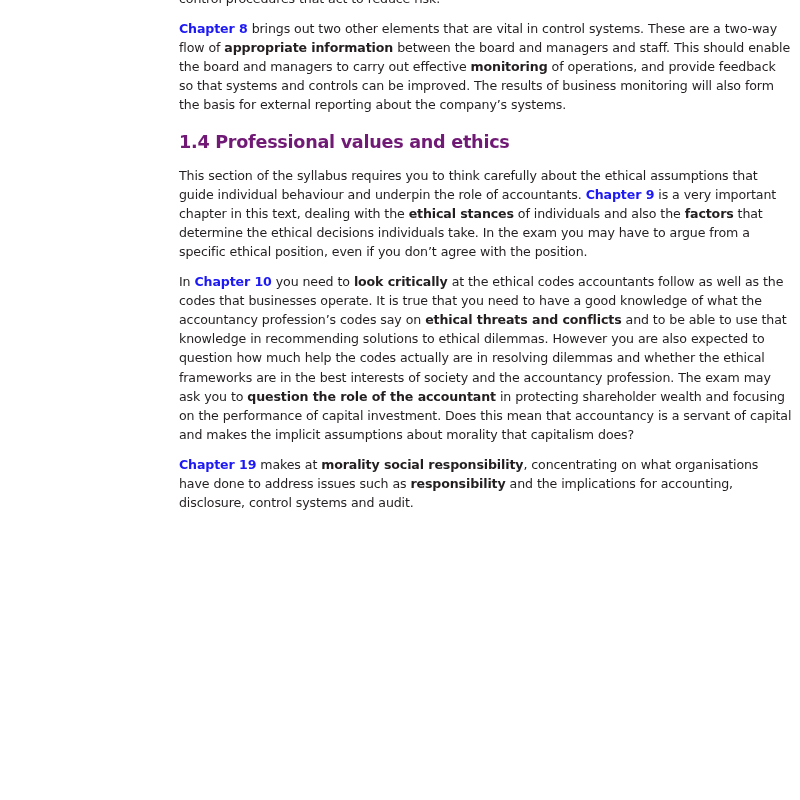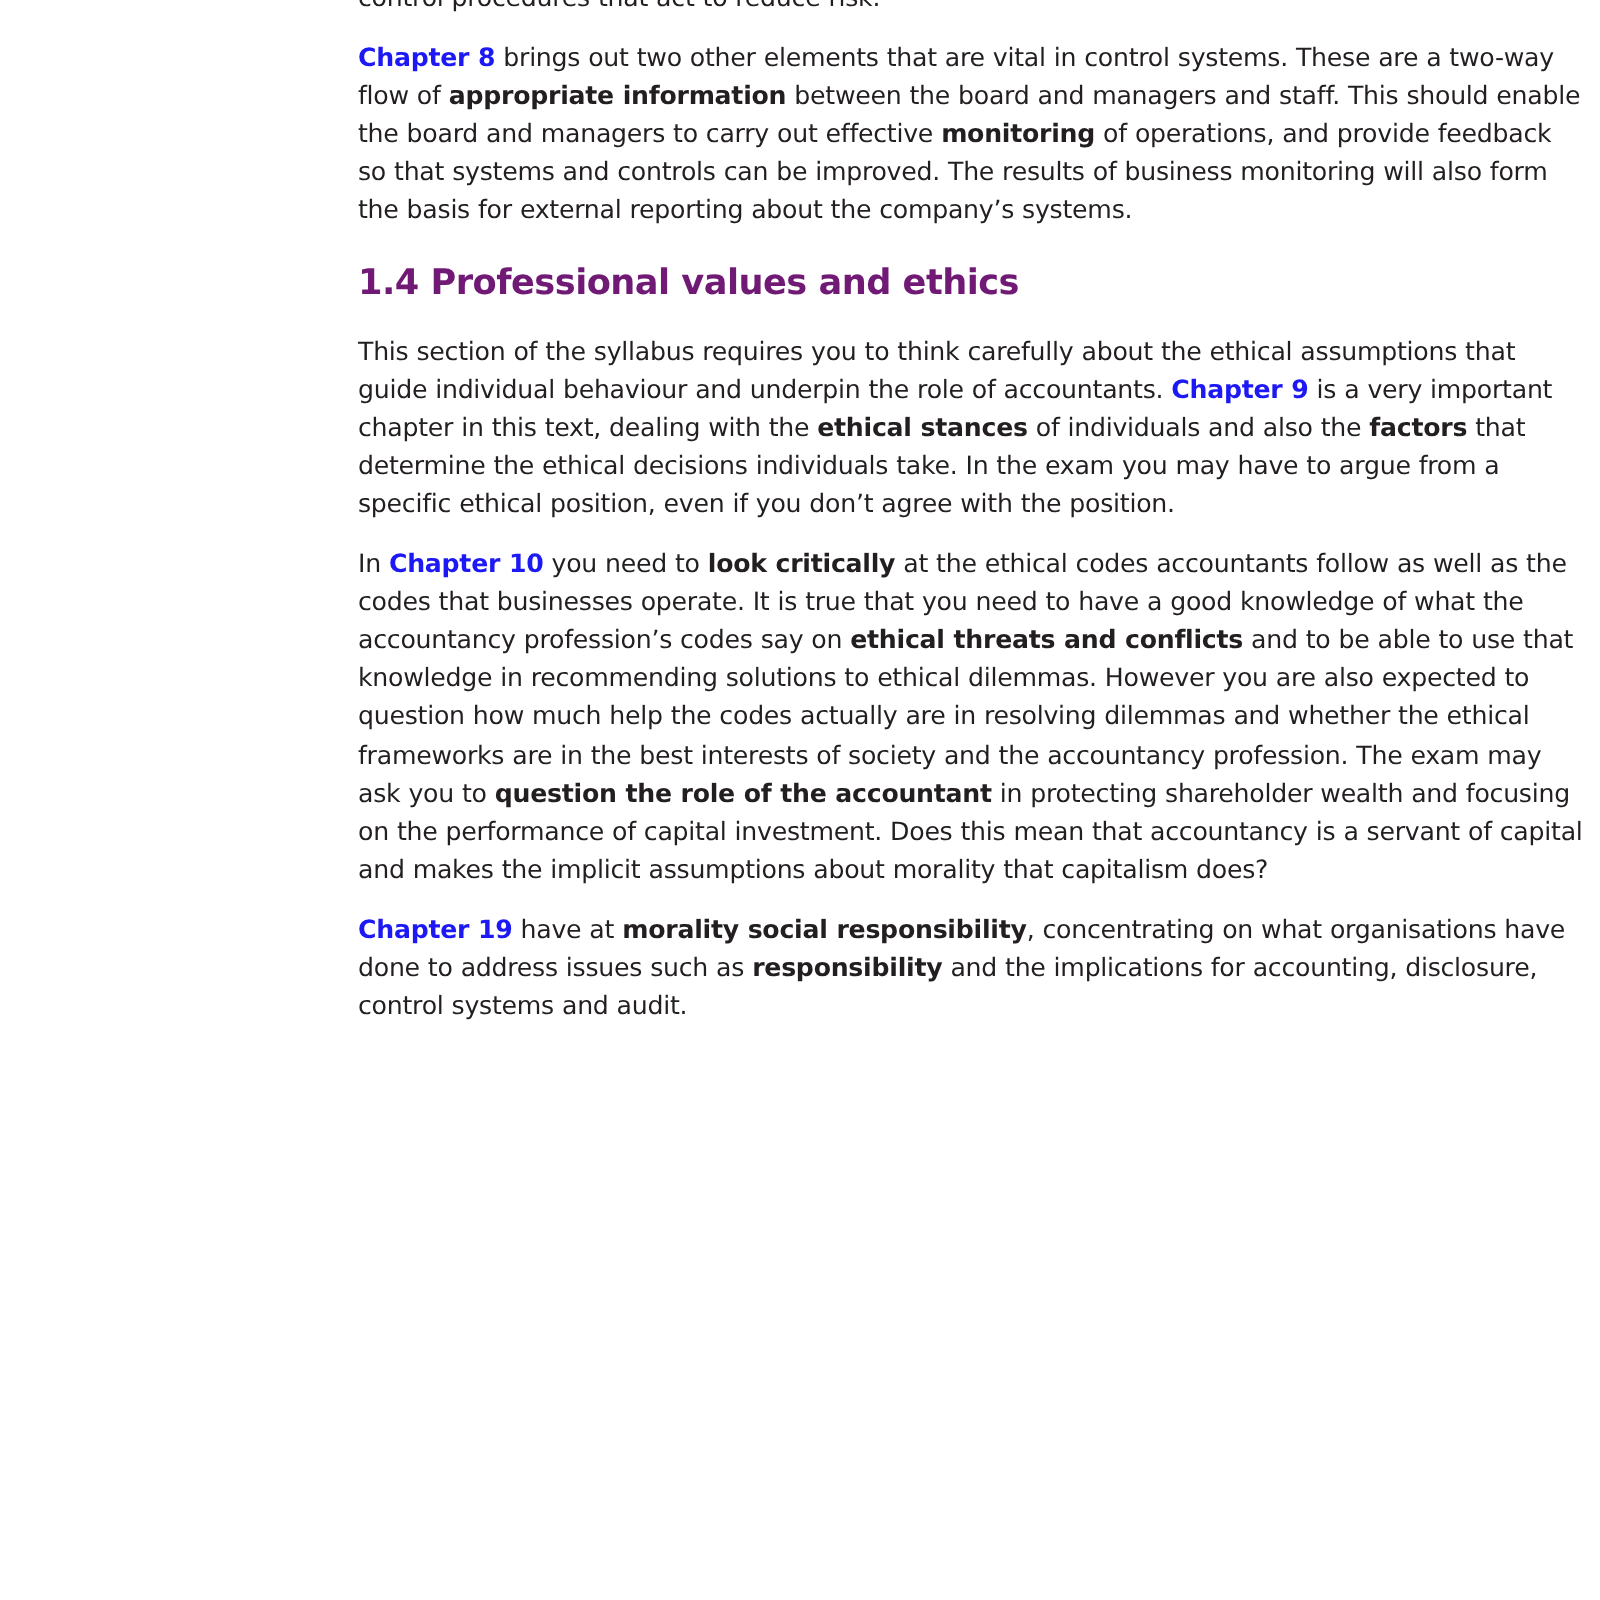--- a/index.html
+++ b/index.html
@@ -67,16 +67,16 @@
     <p class="body clipped-top"><span>control procedures that act to reduce risk.</span></p>
 
     <p class="body"><span class="chapter-ref">Chapter 8</span><span> brings out two other elements that are vital in control systems. These are a two-way flow of </span><span class="emph">appropriate information</span><span> between the board and managers and staff. This should enable the board and managers to carry out effective </span><span class="emph">monitoring</span><span> of operations, and provide feedback so that systems and controls can be improved. The results of business monitoring will also form the basis for external reporting about the company’s systems.</span></p>
 
     <h2 class="section-heading">1.4 Professional values and ethics</h2>
 
     <p class="body"><span>This section of the syllabus requires you to think carefully about the ethical assumptions that guide individual behaviour and underpin the role of accountants. </span><span class="chapter-ref">Chapter 9</span><span> is a very important chapter in this text, dealing with the </span><span class="emph">ethical stances</span><span> of individuals and also the </span><span class="emph">factors</span><span> that determine the ethical decisions individuals take. In the exam you may have to argue from a specific ethical position, even if you don’t agree with the position.</span></p>
 
     <p class="body"><span>In </span><span class="chapter-ref">Chapter 10</span><span> you need to </span><span class="emph">look critically</span><span> at the ethical codes accountants follow as well as the codes that businesses operate. It is true that you need to have a good knowledge of what the accountancy profession’s codes say on </span><span class="emph">ethical threats and conflicts</span><span> and to be able to use that knowledge in recommending solutions to ethical dilemmas. However you are also expected to question how much help the codes actually are in resolving dilemmas and whether the ethical frameworks are in the best interests of society and the accountancy profession. The exam may ask you to </span><span class="emph">question the role of the accountant</span><span> in protecting shareholder wealth and focusing on the performance of capital investment. Does this mean that accountancy is a servant of capital and makes the implicit assumptions about morality that capitalism does?</span></p>
 
-    <p class="body"><span class="chapter-ref">Chapter 19</span><span> have at </span><span class="emph">morality social responsibility</span><span>, concentrating on what organisations have done to address issues such as </span><span class="emph">responsibility</span><span> and the implications for accounting, disclosure, control systems and audit.</span></p>
+    <p class="body"><span class="chapter-ref">Chapter 19</span><span> makes at </span><span class="emph">morality social responsibility</span><span>, concentrating on what organisations have done to address issues such as </span><span class="emph">responsibility</span><span> and the implications for accounting, disclosure, control systems and audit.</span></p>
 
   </div>
 </div>
 
 </body></html>

